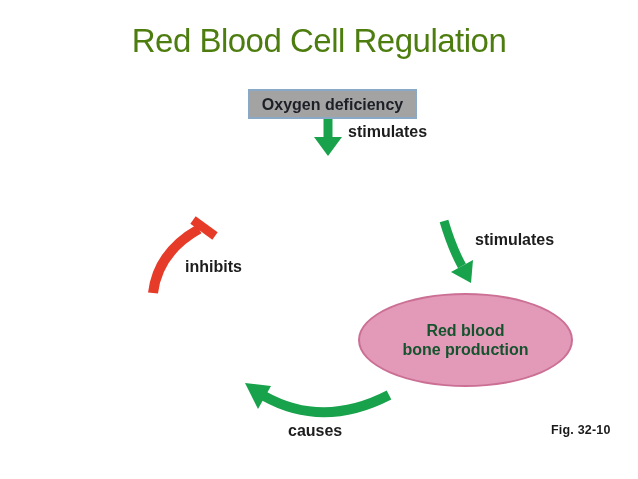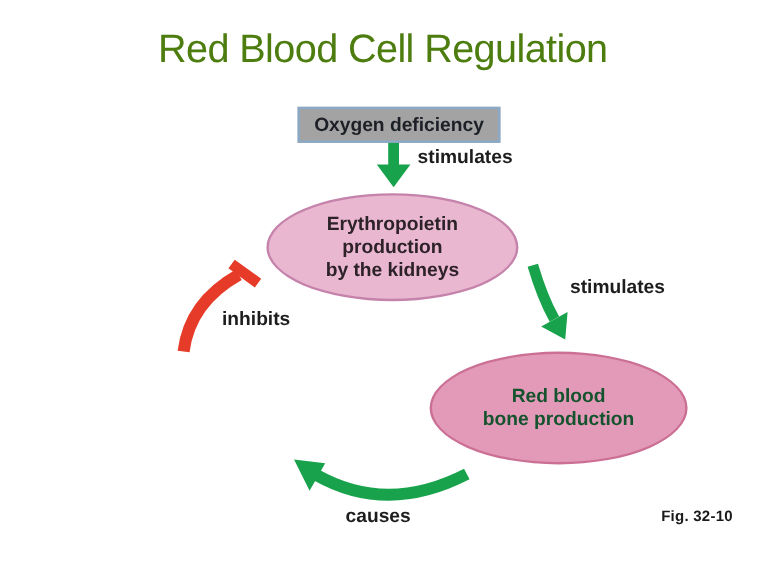--- a/index.html
+++ b/index.html
@@ -72,25 +72,20 @@
     <g>
       <path d="M153 293 Q158 252 199 229" stroke="#e63b28" stroke-width="10" fill="none"></path>
       <path d="M193 220 L215 236" stroke="#e63b28" stroke-width="9" fill="none"></path>
     </g>
   </svg>
 
   <div id="node-oxygen-deficiency" class="node">
     <span>Oxygen deficiency</span>
   </div>
 
-  <div id="node-erythropoietin" class="node">
-    <span>Erythropoietin</span>
-    <span>production</span>
-    <span>by the kidneys</span>
-  </div>
 
   <div id="node-rbc-production" class="node">
     <span>Red blood</span>
     <span>bone production</span>
   </div>
 
 
   <div id="label-stimulates-top" class="edge-label">stimulates</div>
   <div id="label-stimulates-right" class="edge-label">stimulates</div>
   <div id="label-inhibits" class="edge-label">inhibits</div>

